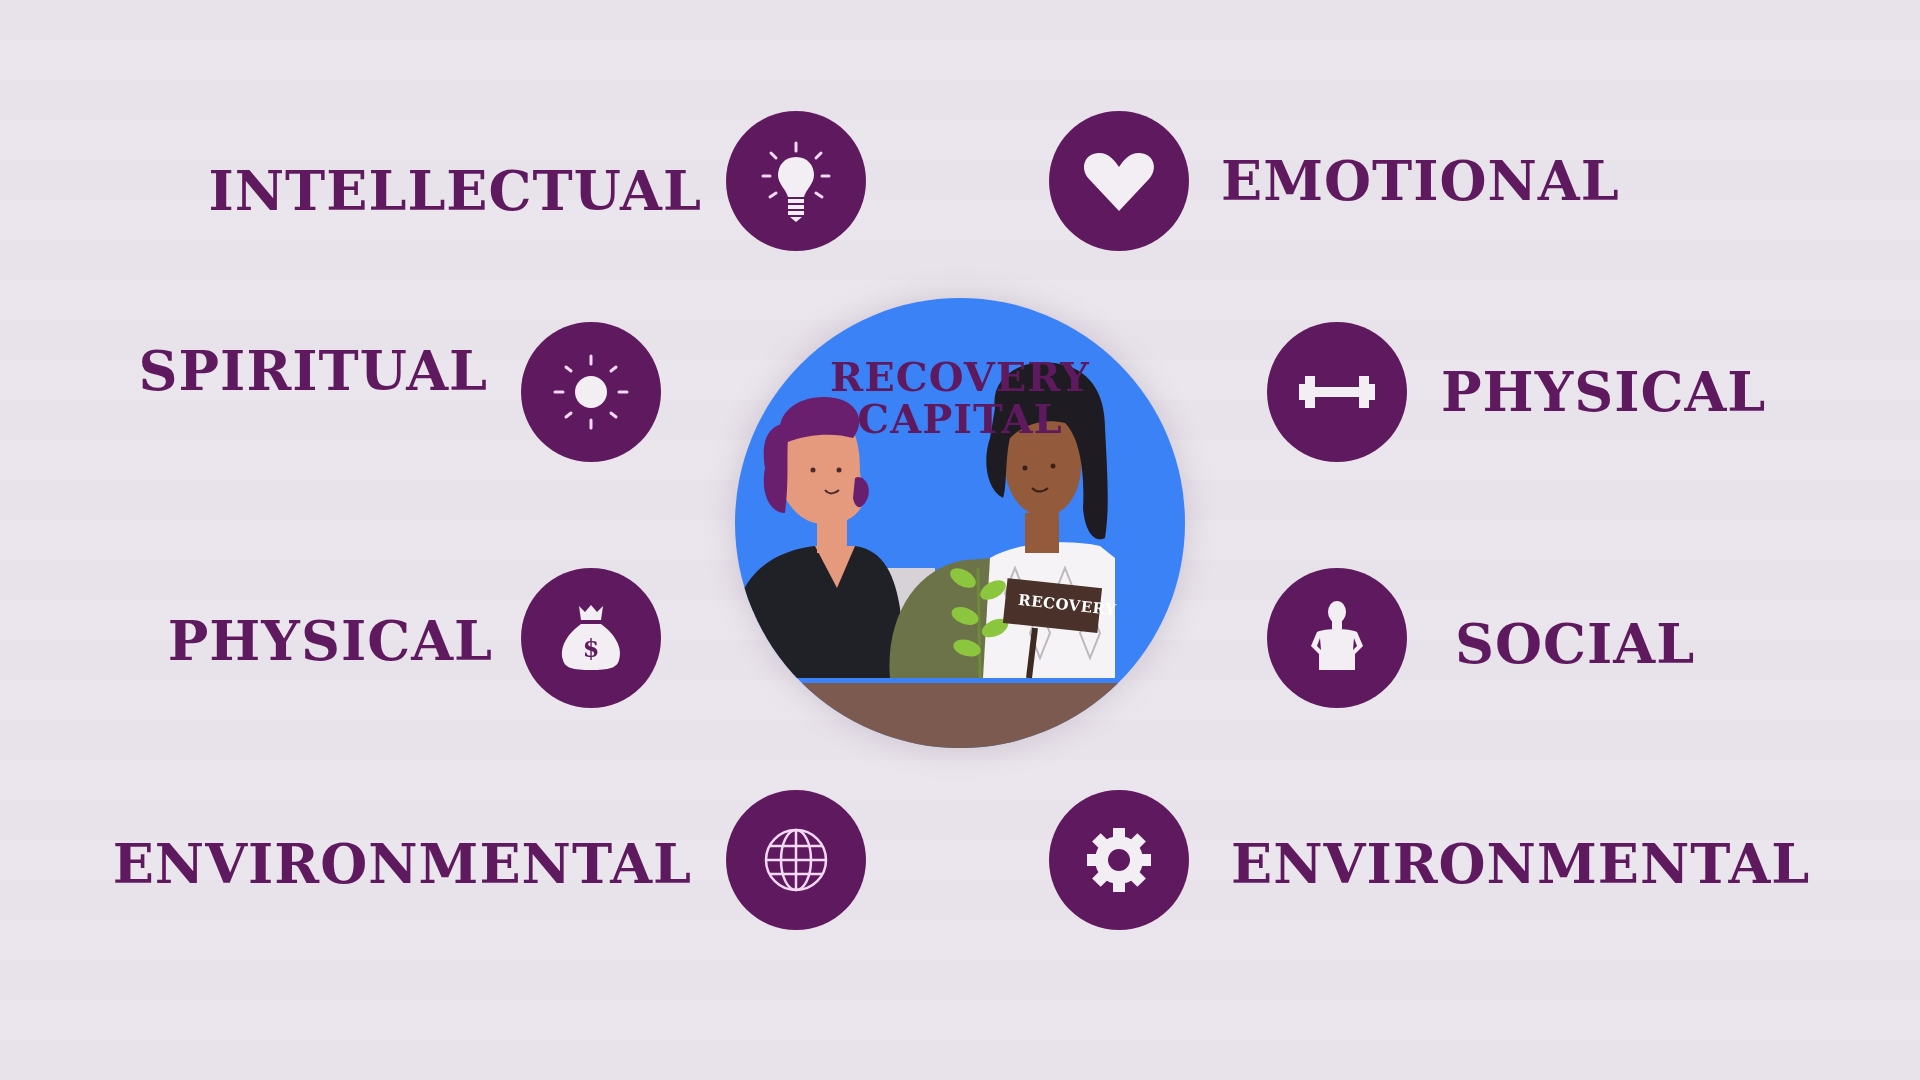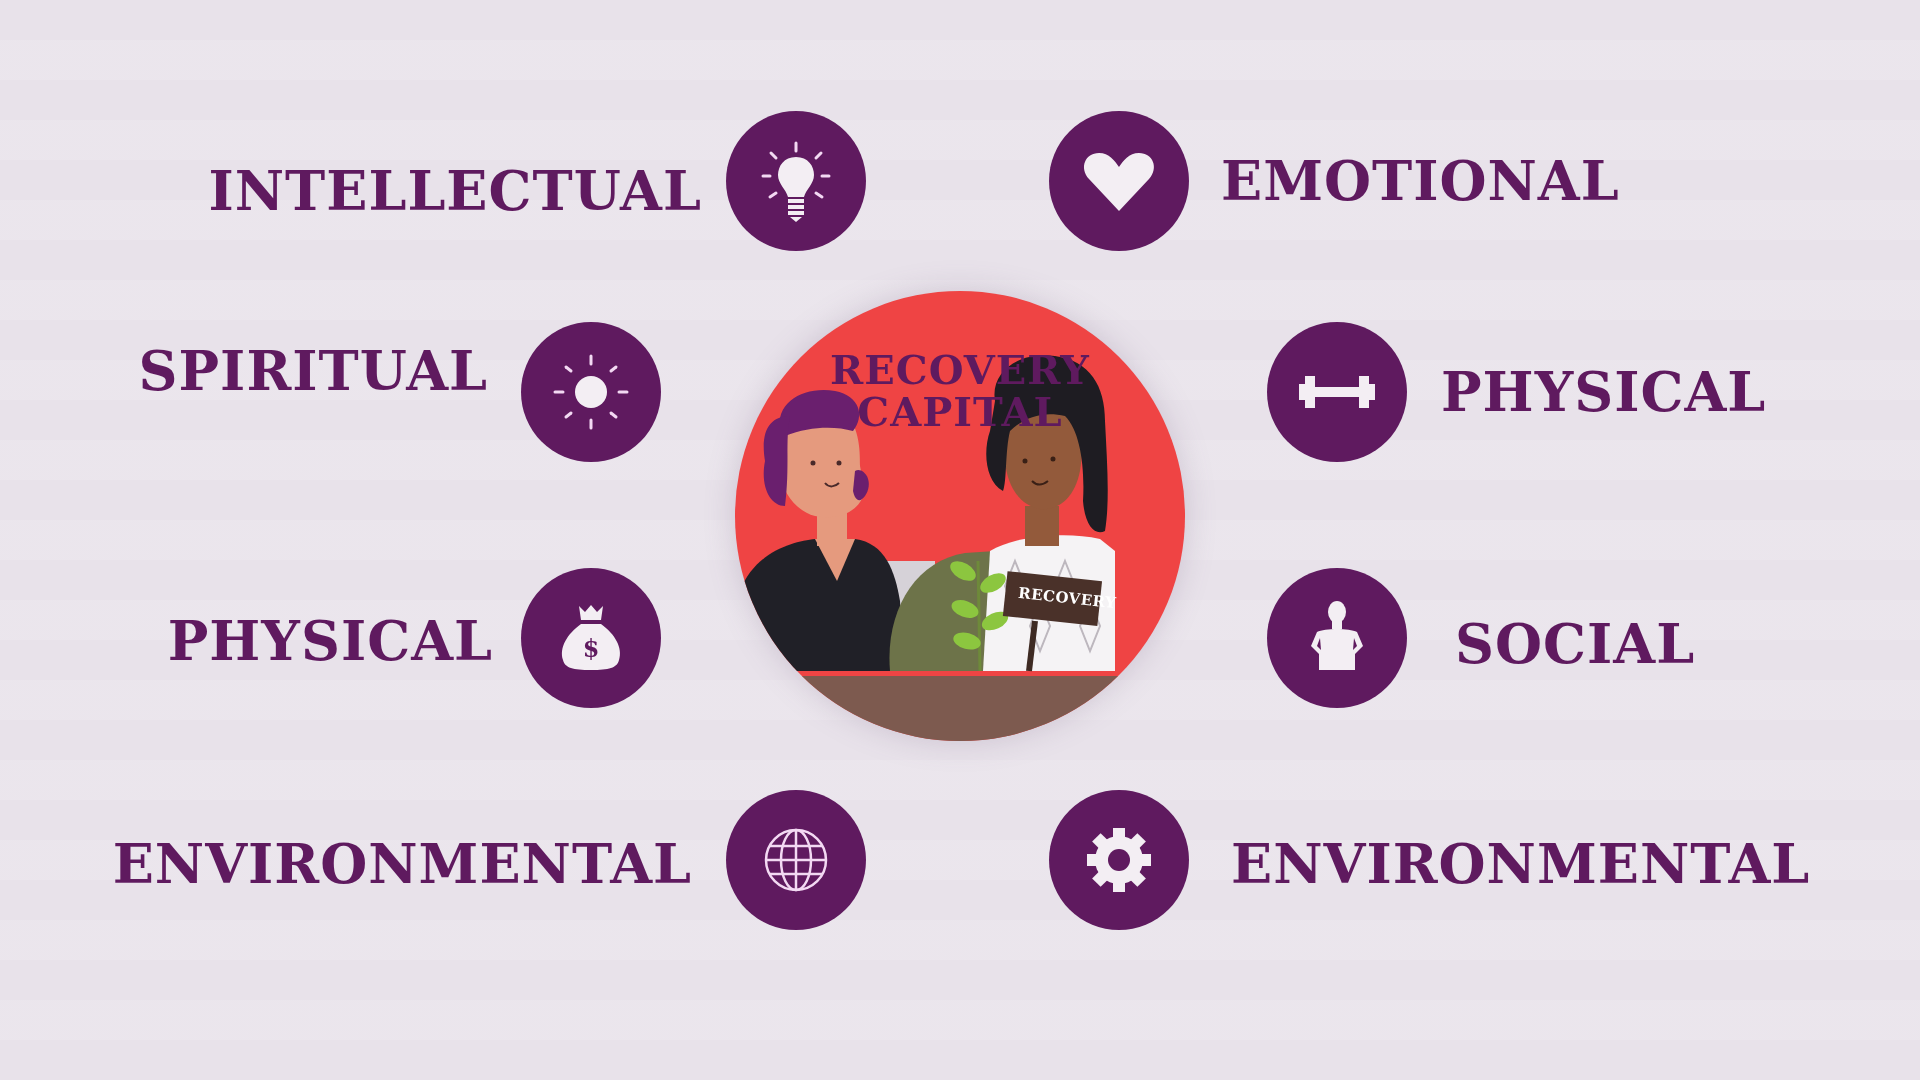--- a/index.html
+++ b/index.html
@@ -25,23 +25,23 @@
   .label.left { text-align:right; }
   .icon-circle {
     position:absolute;
     width:140px; height:140px; border-radius:50%;
     background: var(--accent);
     transform: translate(-50%,-50%);
     display:flex; align-items:center; justify-content:center;
   }
   .icon-circle svg { width:100px; height:100px; }
   .center-circle {
-    position:absolute; left:735px; top:291px;
+    position:absolute; left:735px; top:298px;
     width:450px; height:450px; border-radius:50%;
-    background:#ef4444;
+    background:#3b82f6;
     box-shadow: 0 0 30px rgba(120,100,130,0.25);
     overflow:hidden;
   }
   .center-title {
     position:absolute; left:0; right:0; top:58px;
     text-align:center;
     color: var(--accent);
     font-weight:bold; font-size:40px; line-height:42px; letter-spacing:1px;
   }
   .center-circle svg.scene { position:absolute; left:0; top:0; width:450px; height:450px; }

